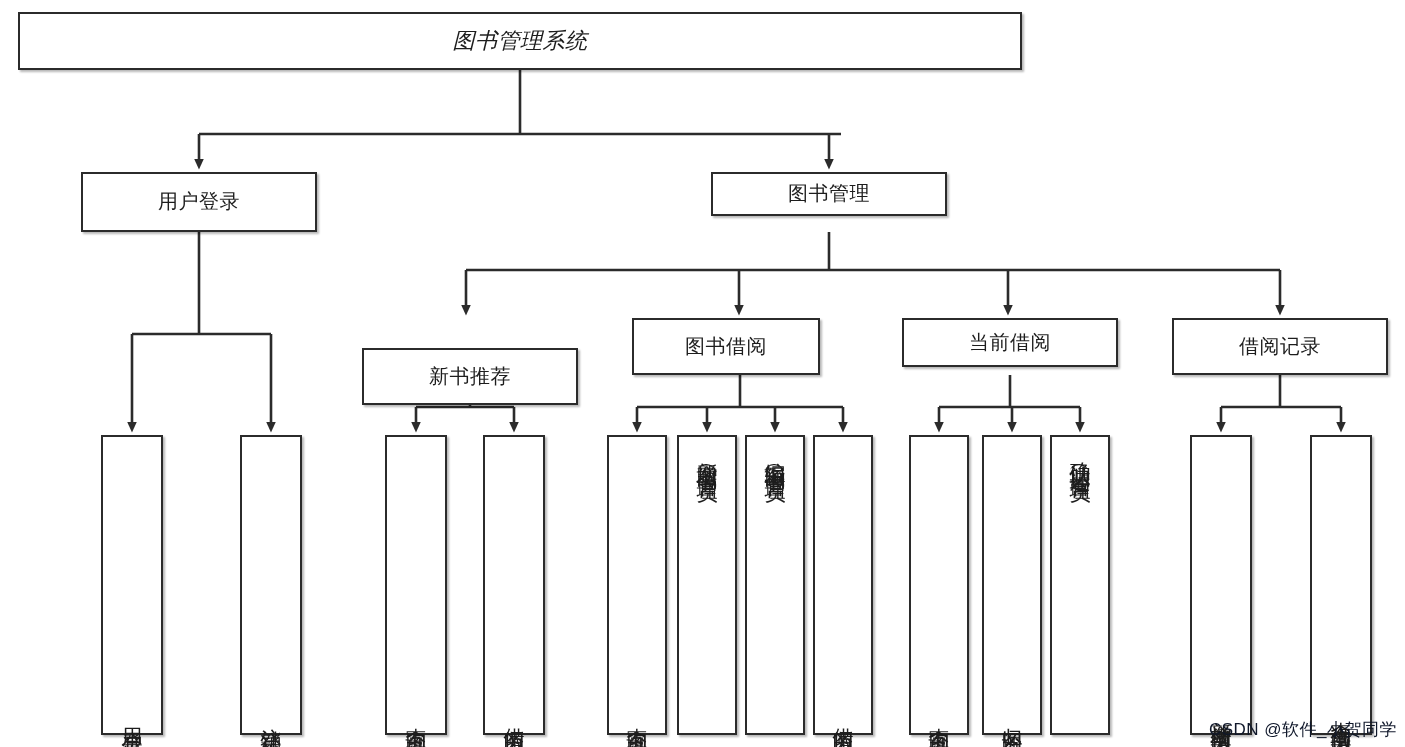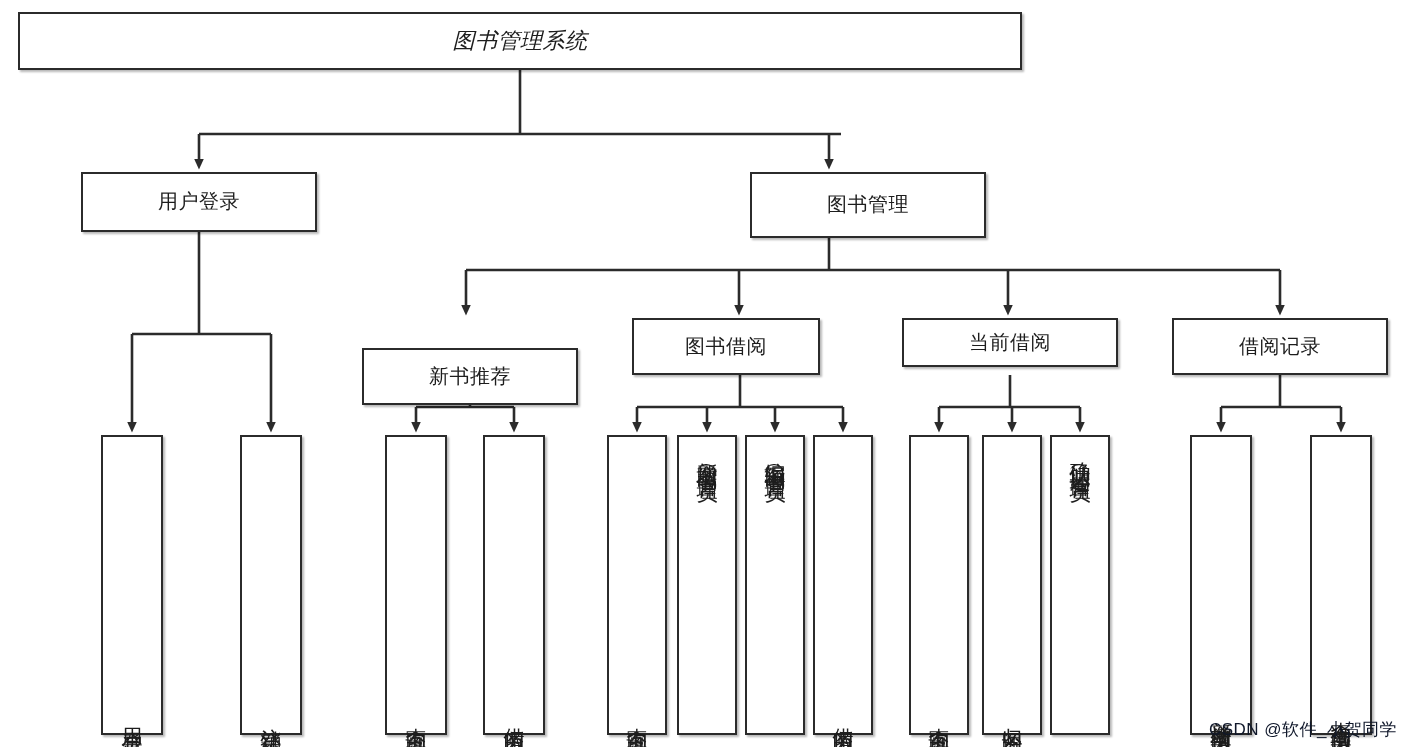--- a/index.html
+++ b/index.html
@@ -137,21 +137,21 @@
     </g>
   </svg>
 
   <div class="node root" style="left:18px; top:12px; width:1004px; height:58px;font-style:italic;">
     <span class="node-label">图书管理系统</span>
   </div>
 
   <div class="node tier2" style="left:81px; top:172px; width:236px; height:60px;">
     <span class="node-label">用户登录</span>
   </div>
-  <div class="node tier2" style="left:750px; top:172px; width:236px; height:66px;">
+  <div class="node tier2" style="left:711px; top:172px; width:236px; height:44px;">
     <span class="node-label">图书管理</span>
   </div>
 
   <div class="node tier3" style="left:362px; top:318px; width:216px; height:57px;margin-top:30px;">
     <span class="node-label">新书推荐</span>
   </div>
   <div class="node tier3" style="left:632px; top:318px; width:188px; height:57px;">
     <span class="node-label">图书借阅</span>
   </div>
   <div class="node tier3" style="left:902px; top:318px; width:216px; height:49px;">

